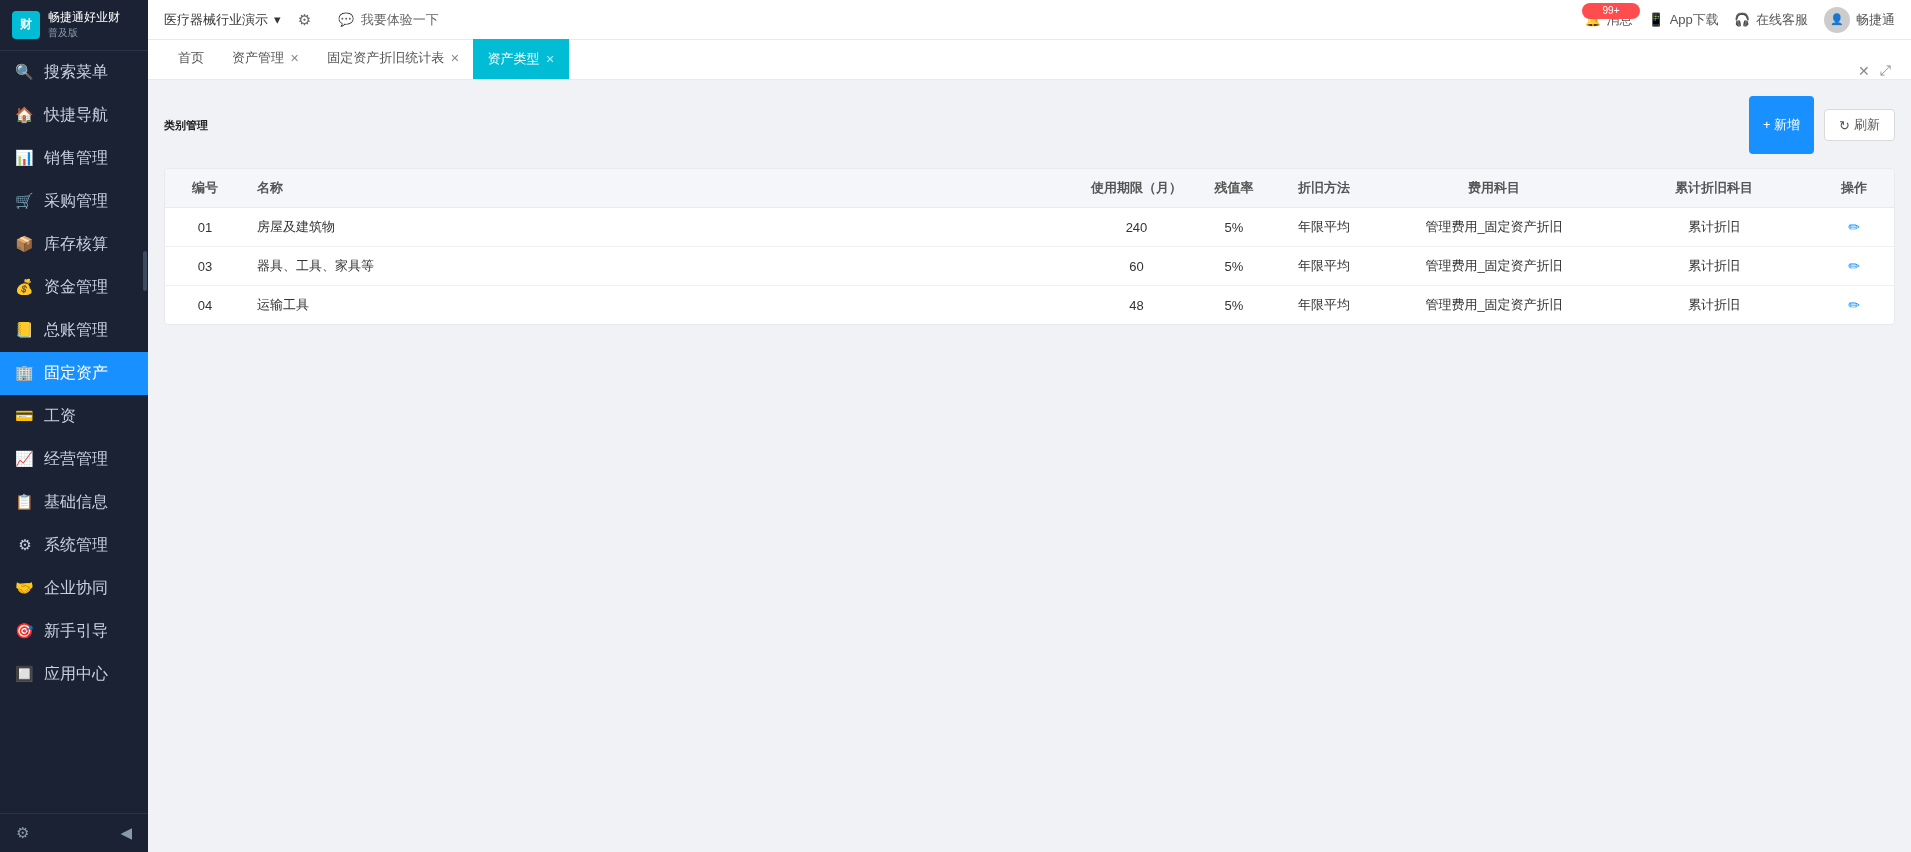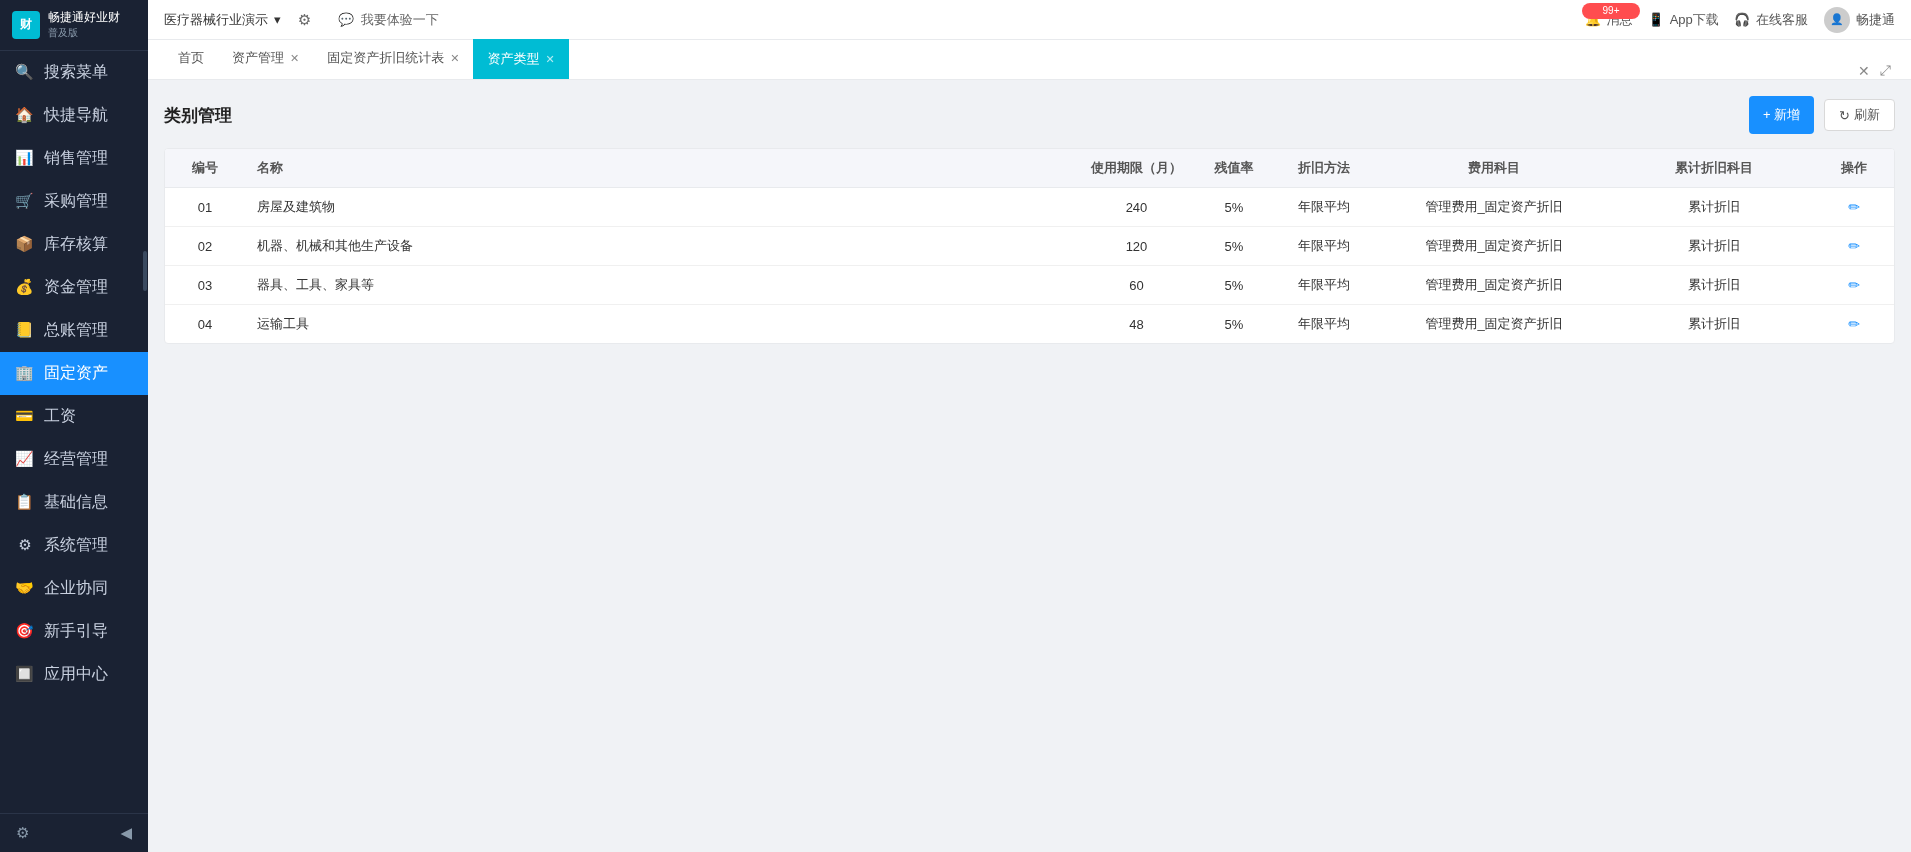--- a/index.html
+++ b/index.html
@@ -231,34 +231,34 @@
     }
 
     
     .page-header {
       display: flex;
       align-items: center;
       justify-content: space-between;
       margin-bottom: 14px;
     }
     .page-title {
-      font-size: 17px;
+      font-size: 11px;
       font-weight: 600;
       color: #222;
     }
     .page-actions {
       display: flex;
       align-items: center;
       gap: 10px;
     }
     .btn-primary {
       background: #1890ff;
       color: white;
       border: none;
-      padding: 10px 14px;
+      padding: 20px 14px;
       border-radius: 4px;
       cursor: pointer;
       font-size: 13px;
       display: flex;
       align-items: center;
       gap: 4px;
     }
     .btn-default {
       background: #fff;
       color: #555;
@@ -516,30 +516,20 @@
               <th class="col-expense">费用科目</th>
               <th class="col-accum">累计折旧科目</th>
               <th class="col-action">操作</th>
             </tr>
         </thead>
         <tbody id="table-body">
             <tr>
               <td class="col-code">01</td>
               <td class="col-name">房屋及建筑物</td>
               <td class="col-period">240</td>
-              <td class="col-residual">5%</td>
-              <td class="col-method">年限平均</td>
-              <td class="col-expense">管理费用_固定资产折旧</td>
-              <td class="col-accum">累计折旧</td>
-              <td class="col-action"><span class="edit-icon">✏</span></td>
-            </tr>
-            <tr>
-              <td class="col-code">02</td>
-              <td class="col-name">机器、机械和其他生产设备</td>
-              <td class="col-period">120</td>
               <td class="col-residual">5%</td>
               <td class="col-method">年限平均</td>
               <td class="col-expense">管理费用_固定资产折旧</td>
               <td class="col-accum">累计折旧</td>
               <td class="col-action"><span class="edit-icon">✏</span></td>
             </tr>
             <tr>
               <td class="col-code">03</td>
               <td class="col-name">器具、工具、家具等</td>
               <td class="col-period">60</td>

